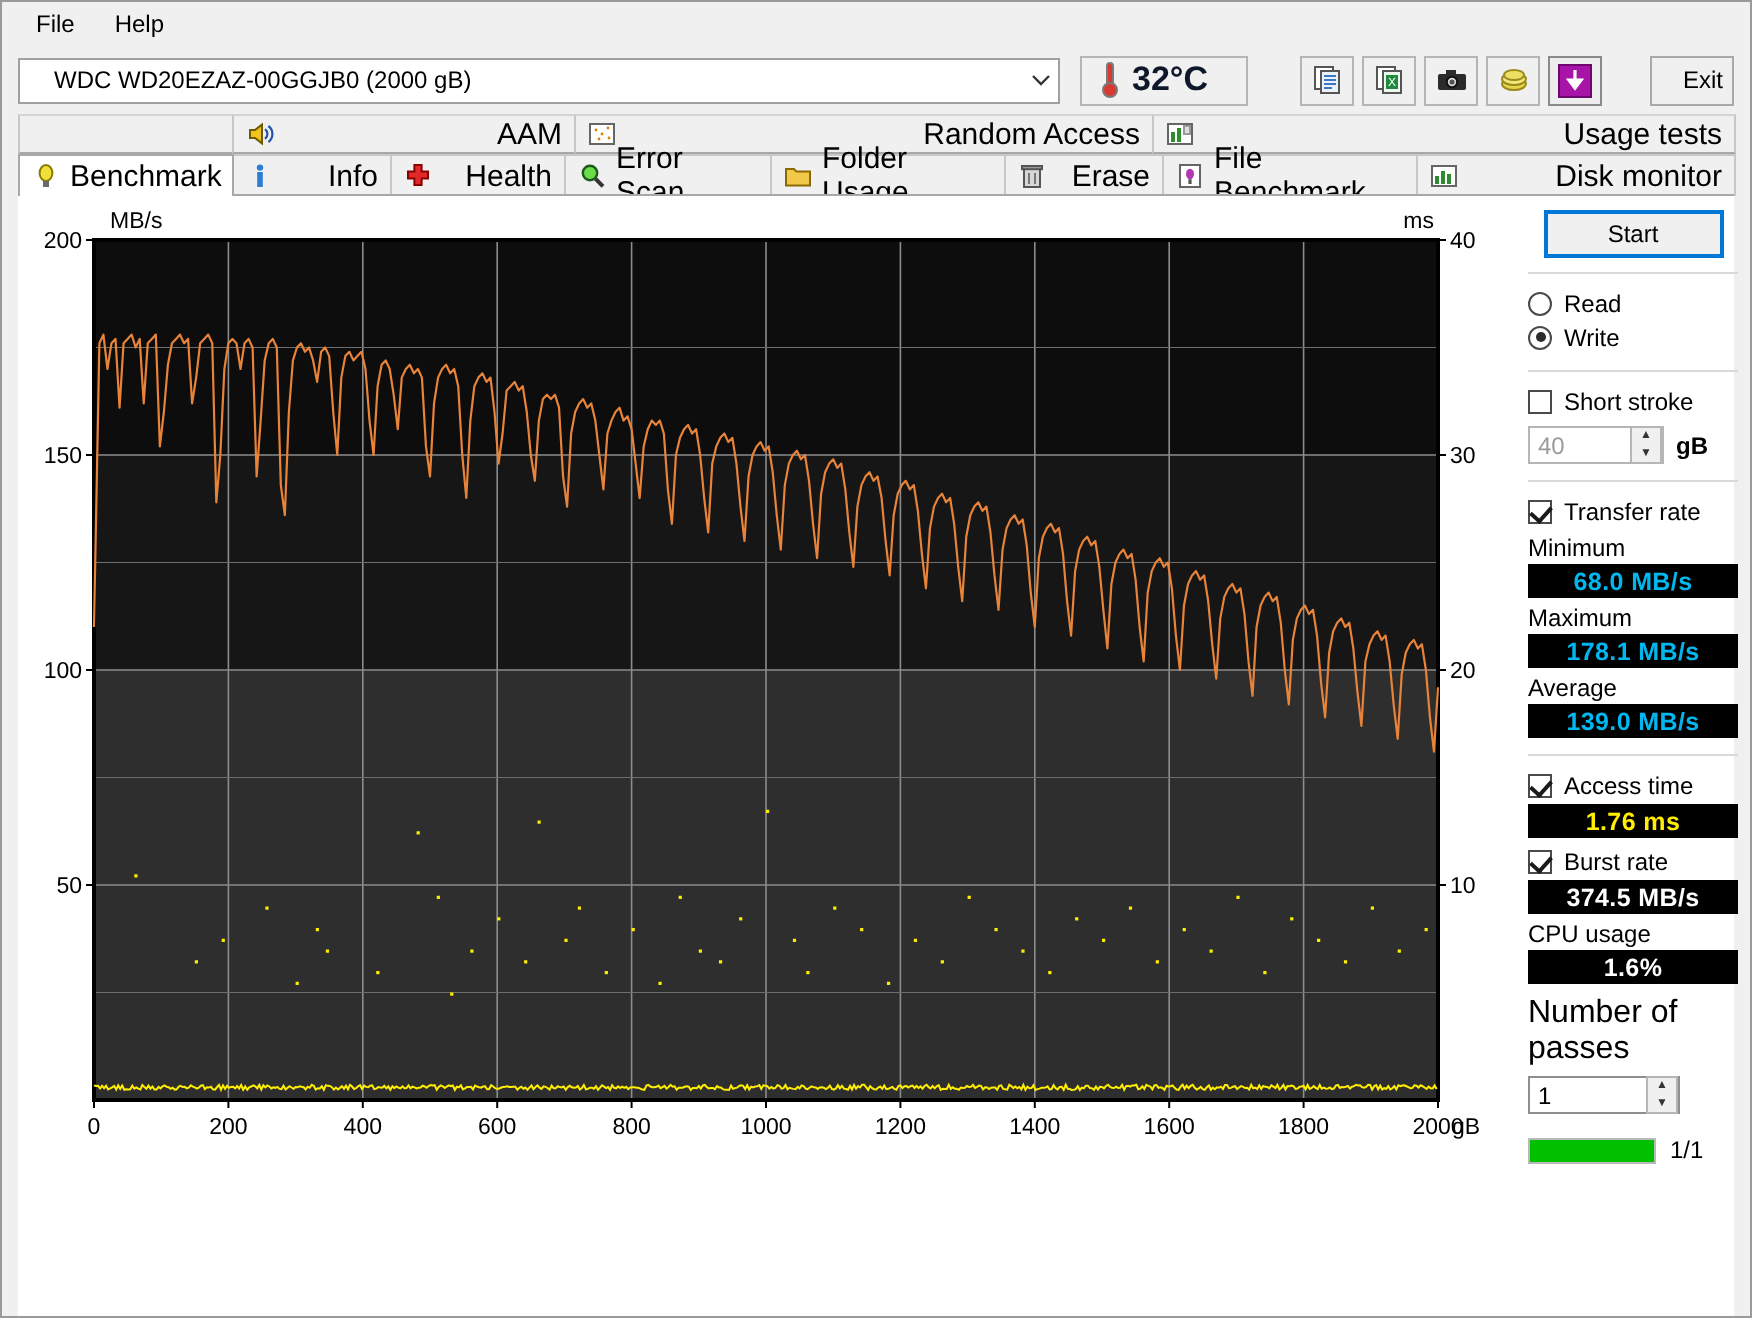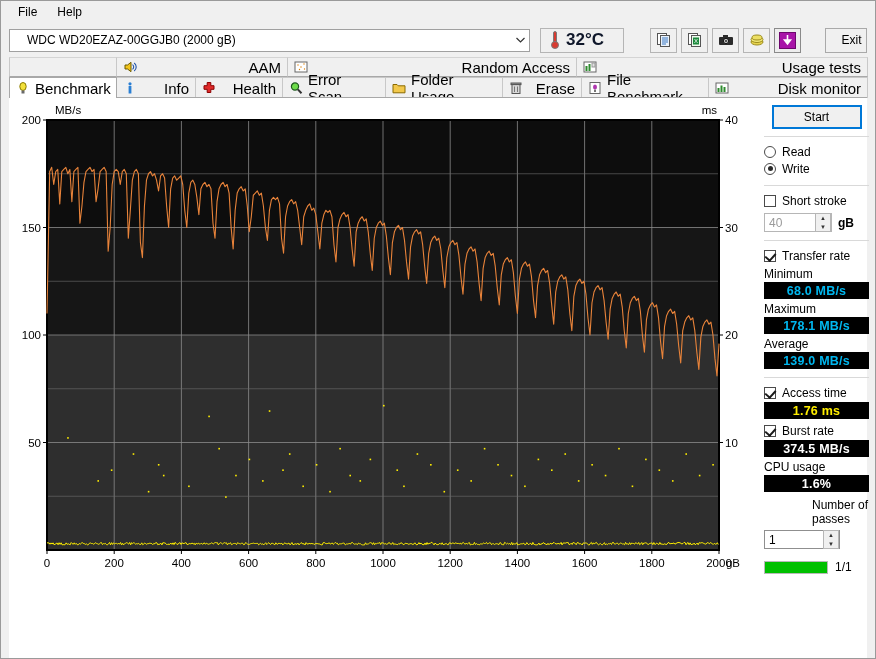--- a/index.html
+++ b/index.html
@@ -144,21 +144,21 @@
     position:absolute; right:0; top:-1px; width:16px; height:19px;
     border:1px solid #b6b6b6; background:#f0f0f0; display:flex; flex-direction:column;
   }
   .spin .sbtns div { flex:1 1 50%; display:flex; align-items:center; justify-content:center; font-size:6px; color:#333; }
   .unit { font-size:12px; font-weight:bold; color:#000; }
   .stat-label { font-size:12px; color:#000; margin-top:3px; line-height:14px; }
   .stat-val {
     height:17px; background:#000; display:flex; align-items:center; justify-content:center;
     font-size:12.5px; font-weight:bold; letter-spacing:0.2px; margin-top:1px;
   }
-  .passes-label { font-size:12px; color:#000; margin-top:6px;margin-left:48px; }
+  .passes-label { font-size:16px; color:#000; margin-top:6px; }
   .progress-row { display:flex; align-items:center; gap:7px; margin-top:11px; }
   .progress {
     width:64px; height:13px; background:#00c000; border:1px solid #b9b9b9;
   }
   .progress-txt { font-size:12px; color:#000; }
 </style>
 </head>
 <body>
 
 <div class="window">

